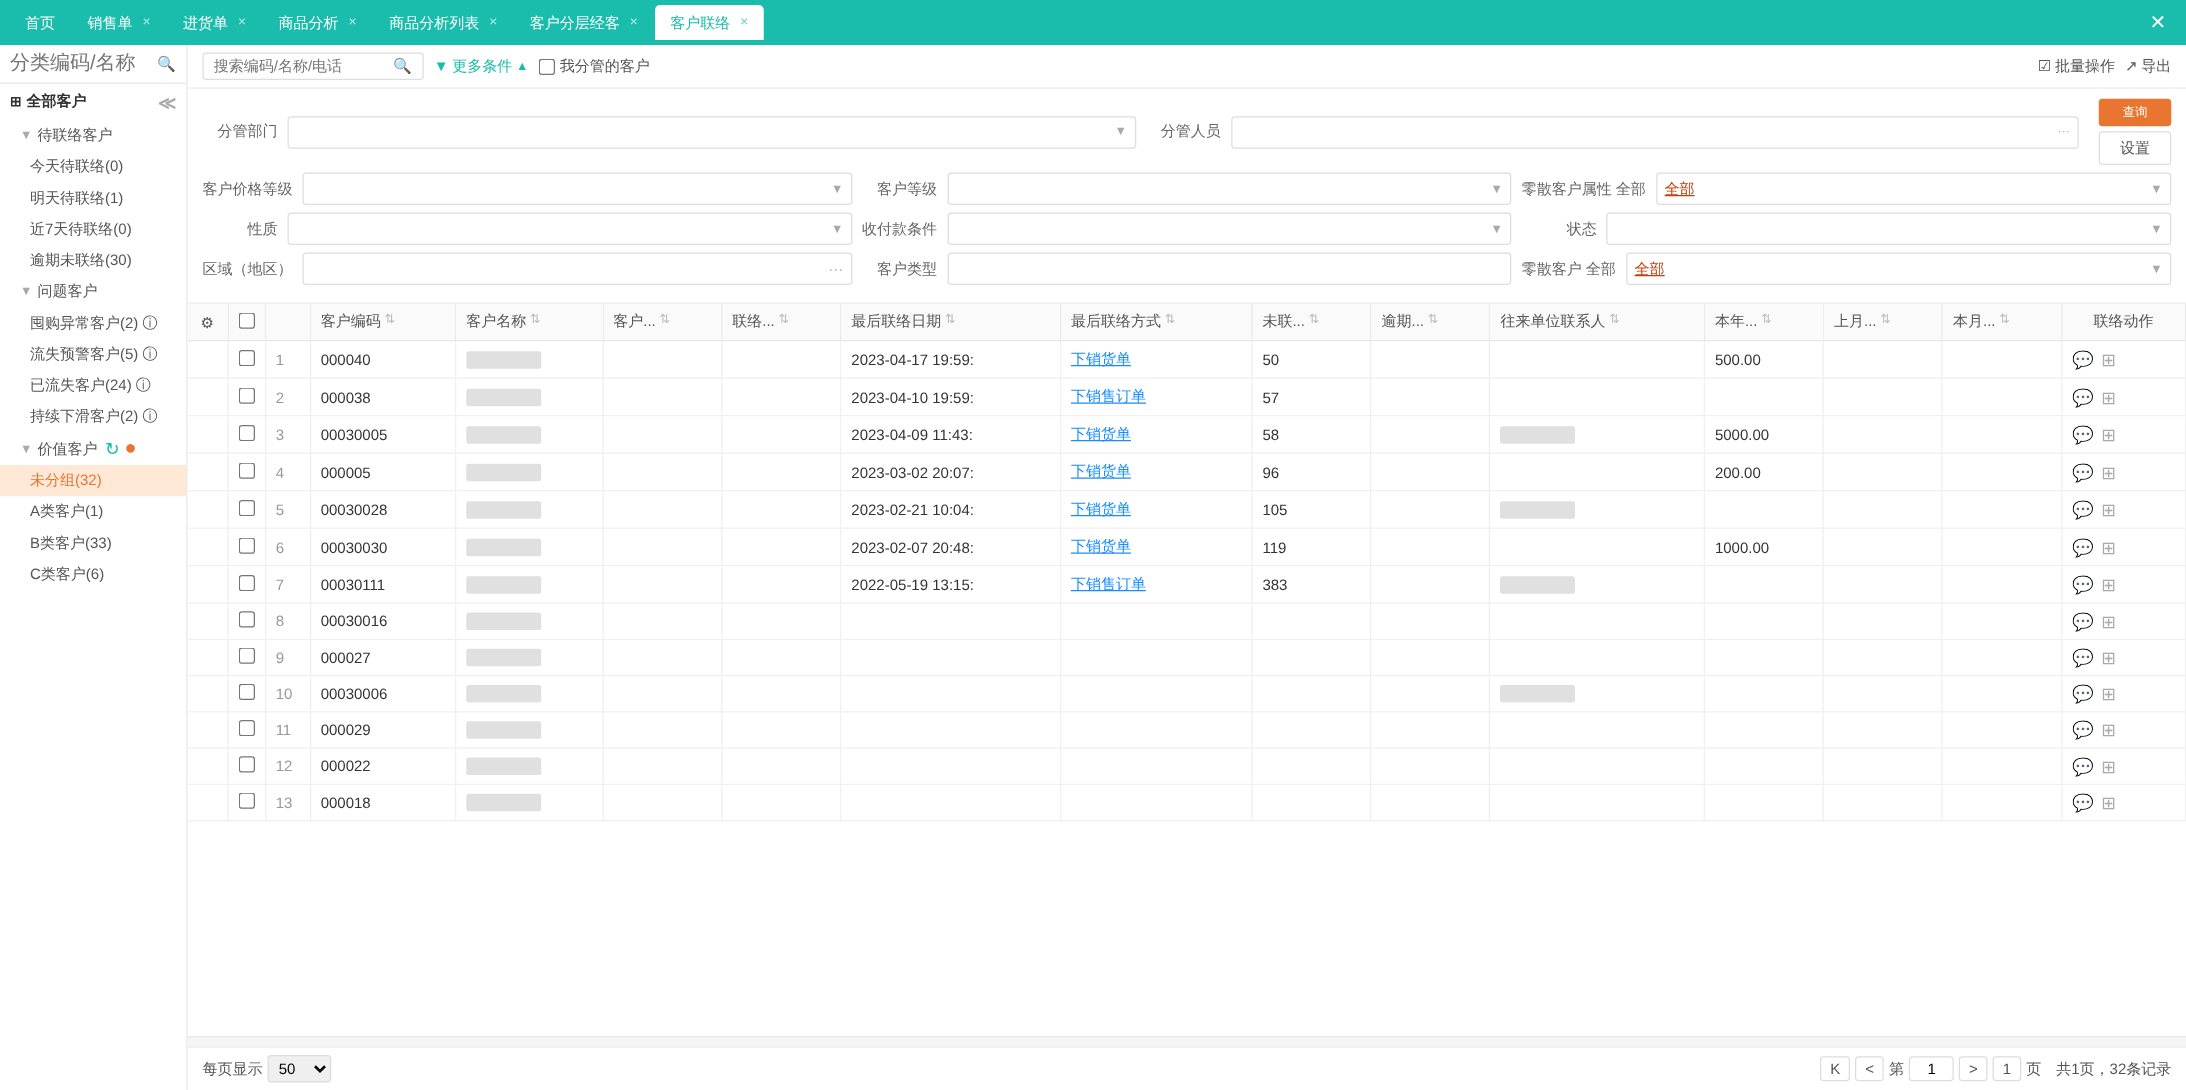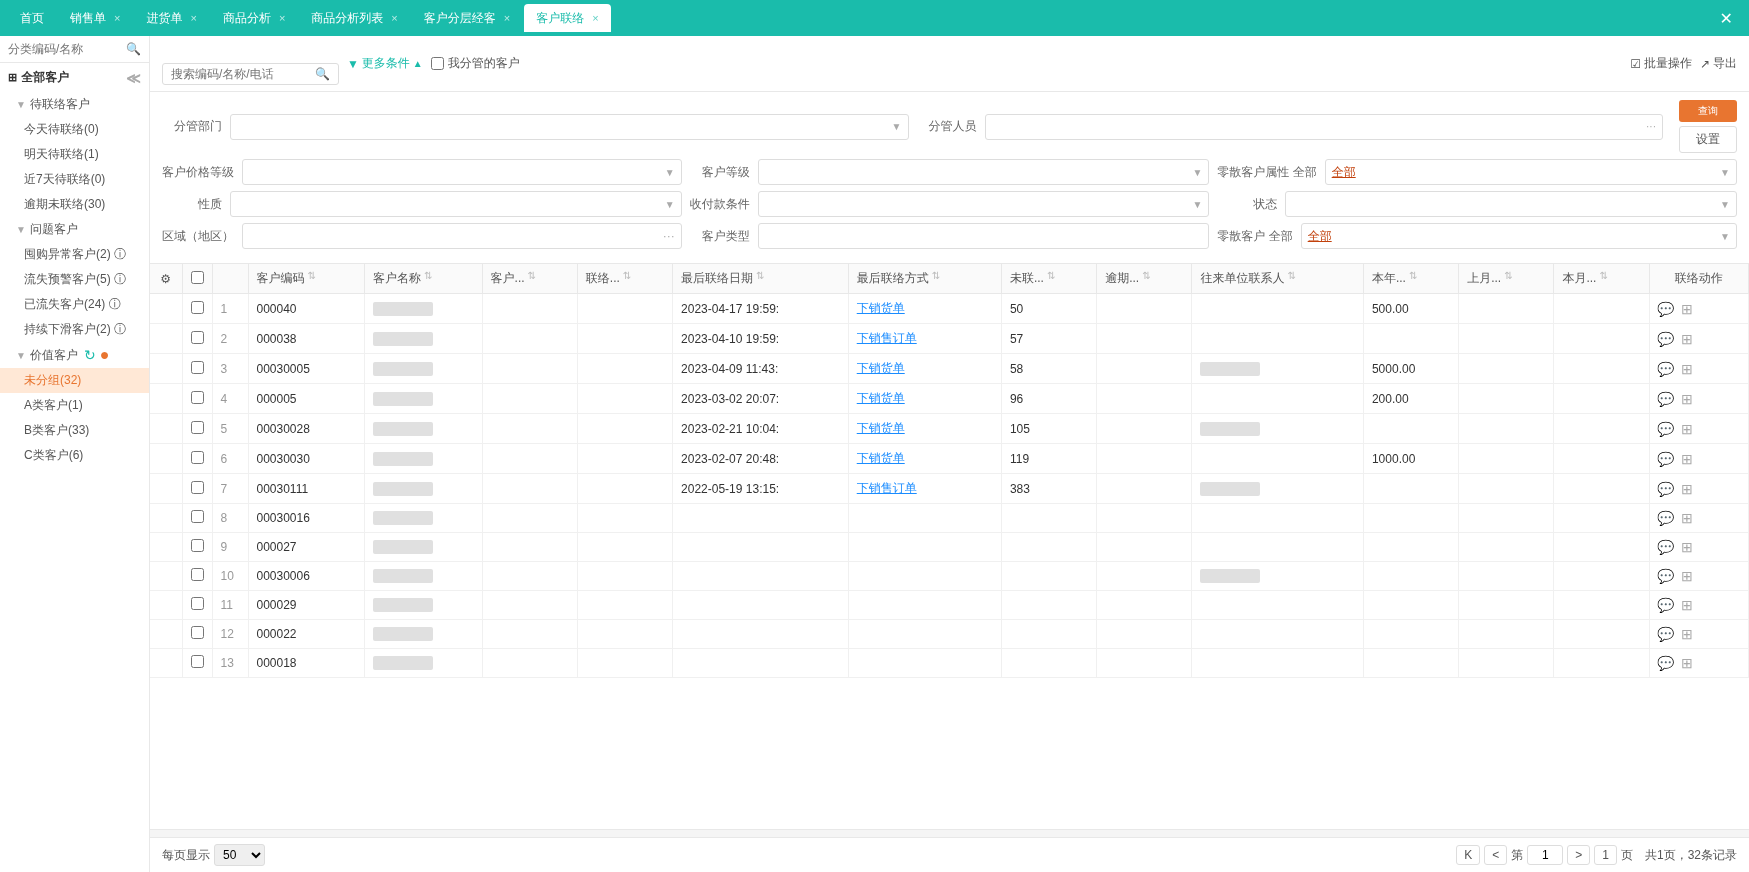--- a/index.html
+++ b/index.html
@@ -55,21 +55,21 @@
       display: flex;
       align-items: center;
       padding: 6px 8px;
       border-bottom: 1px solid #e8e8e8;
       gap: 4px;
     }
     .sidebar-search input {
       border: none;
       outline: none;
       width: 100%;
-      font-size: 12px;
+      font-size: 16px;
       color: #999;
     }
     .sidebar-section-title {
       display: flex;
       align-items: center;
       padding: 6px 8px;
       font-weight: bold;
       font-size: 13px;
       color: #333;
       cursor: pointer;
@@ -114,21 +114,20 @@
       align-items: center;
       gap: 8px;
     }
     .filter-search-input {
       display: flex;
       align-items: center;
       border: 1px solid #ddd;
       border-radius: 3px;
       padding: 3px 8px;
       gap: 4px;
-      margin-top: 21px;
     }
     .filter-search-input input {
       border: none;
       outline: none;
       font-size: 12px;
       width: 140px;
       color: #999;
     }
     .filter-more {
       display: flex;

